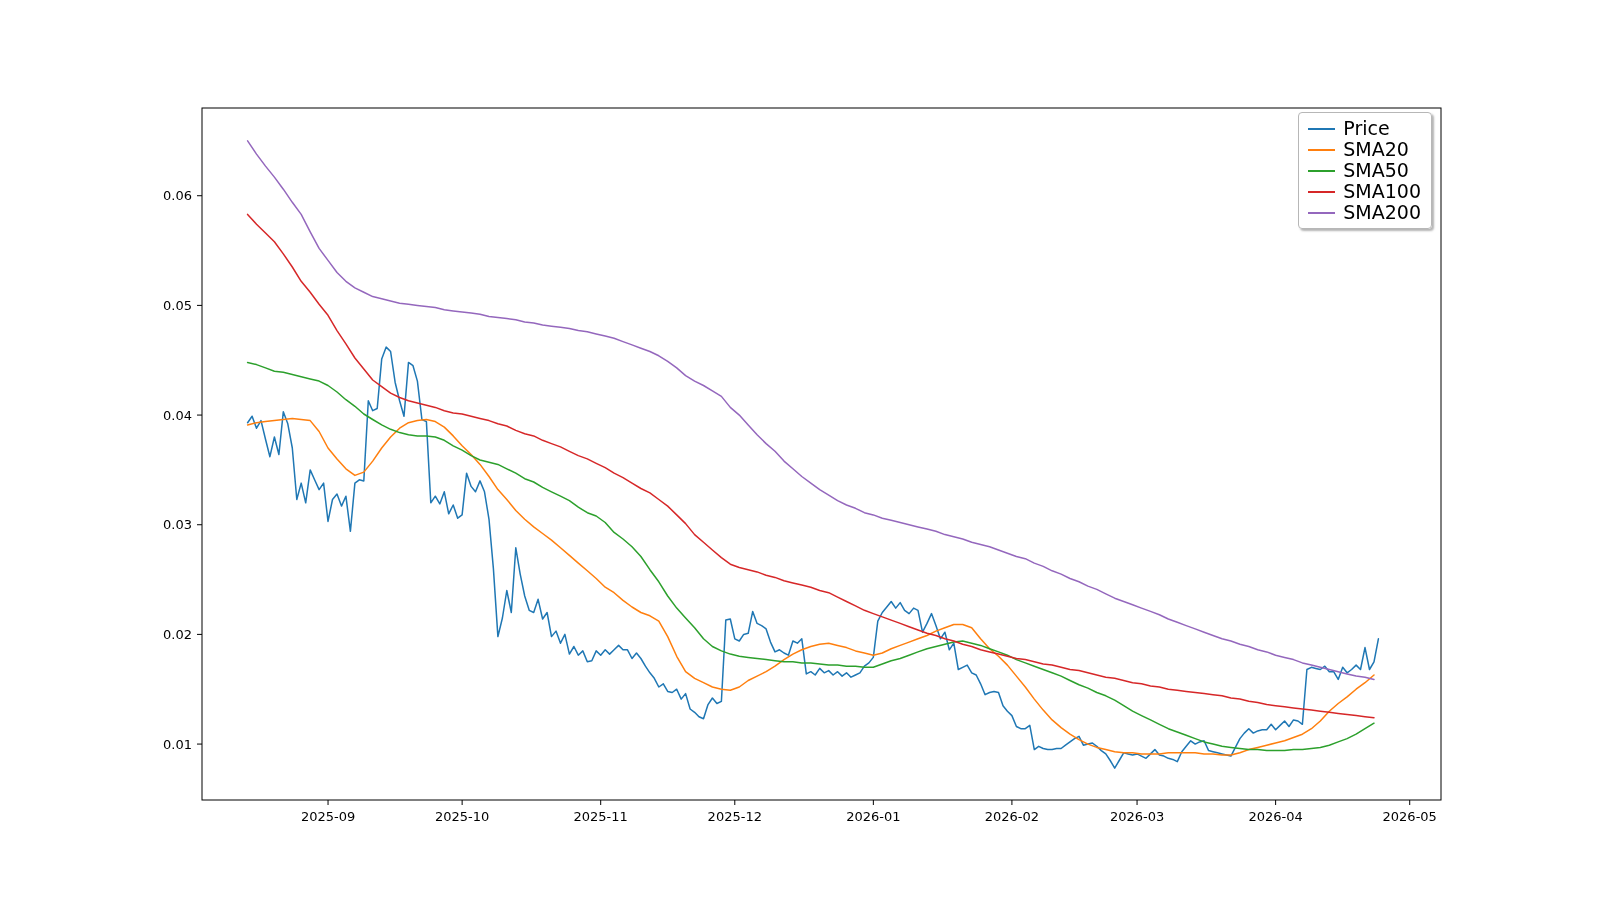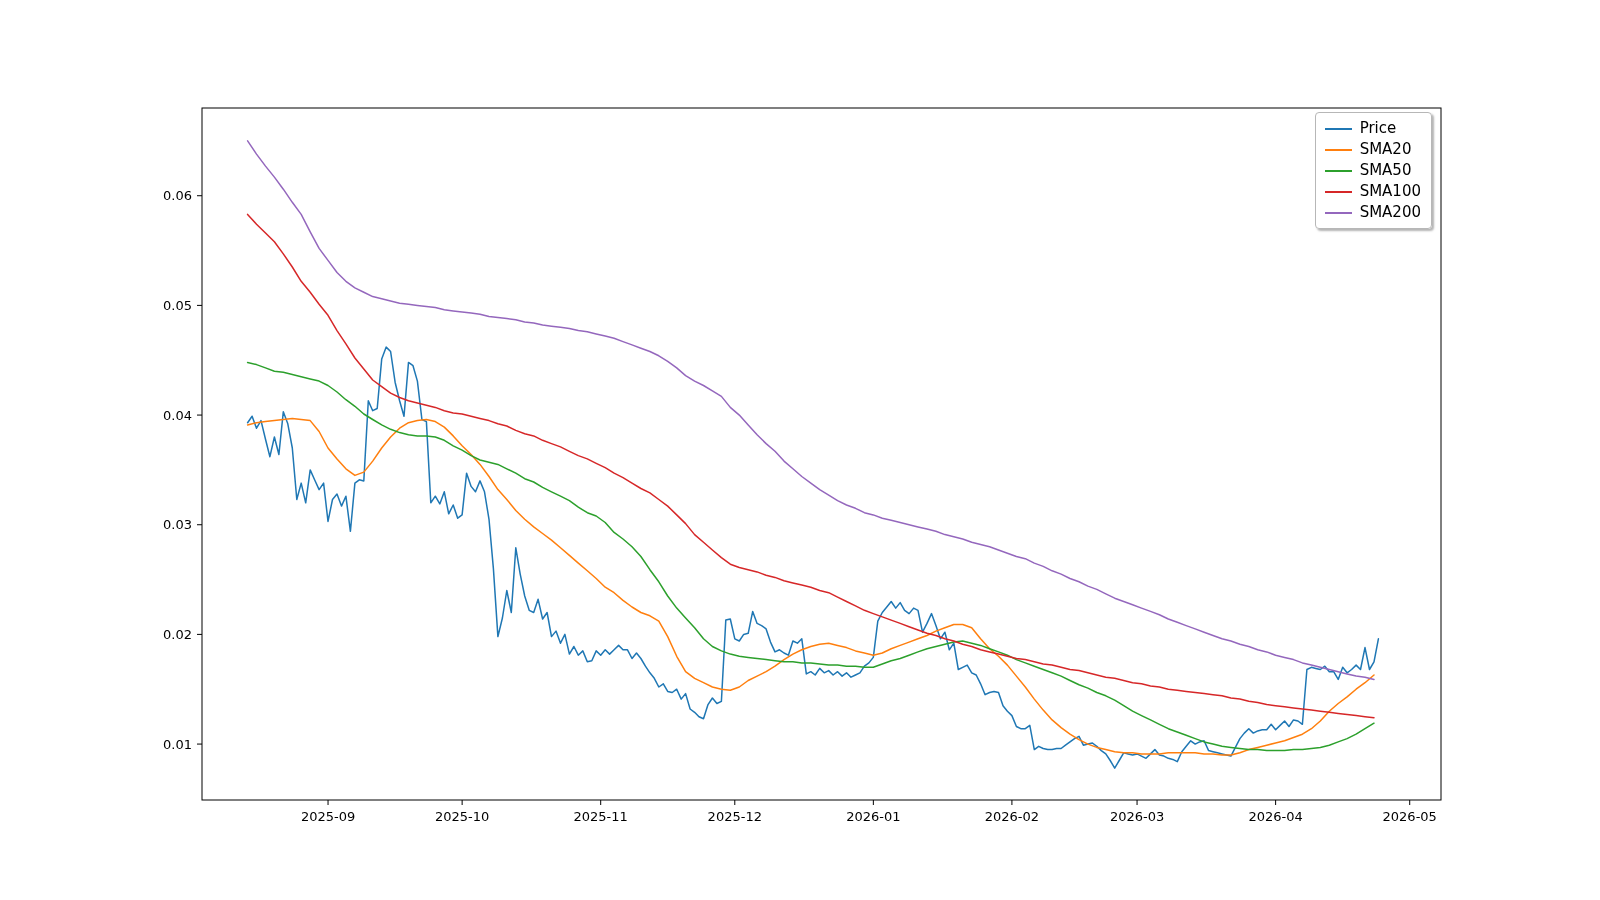--- a/index.html
+++ b/index.html
@@ -6,21 +6,21 @@
   #figure{position:relative;width:1600px;height:900px;background:#ffffff;
           font-family:"DejaVu Sans","Liberation Sans",sans-serif;overflow:hidden;}
   #chart-svg{position:absolute;left:0;top:0;}
   .tick-label{font-size:13px;fill:#000000;}
   #legend{position:absolute;background:rgba(255,255,255,0.92);
           border:1px solid #b7b7b7;border-radius:4px;
           box-shadow:2px 2px 2px rgba(120,120,120,0.55);
           padding:7px 10px 7px 9px;display:flex;flex-direction:column;gap:4px;}
   .legend-entry{display:flex;align-items:center;gap:8px;height:17px;}
   .legend-swatch{width:27px;height:0;border-top-width:2px;border-top-style:solid;flex:0 0 auto;}
-  .legend-text{font-size:15px;color:#000000;white-space:nowrap;line-height:17px;}
+  .legend-text{font-size:19px;color:#000000;white-space:nowrap;line-height:17px;}
 </style>
 </head>
 <body>
 
 <div id="figure">
   <svg id="chart-svg" width="1600" height="900">
       <rect x="202" y="108" width="1239" height="692" fill="#ffffff" stroke="none"></rect>
       <rect x="202" y="108" width="1239" height="692" fill="none" stroke="#000000" stroke-width="1"></rect>
       <line x1="328.04545454545456" y1="800" x2="328.04545454545456" y2="805" stroke="#000000" stroke-width="1"></line>
       <text x="328.04545454545456" y="821" text-anchor="middle" class="tick-label">2025-09</text>

